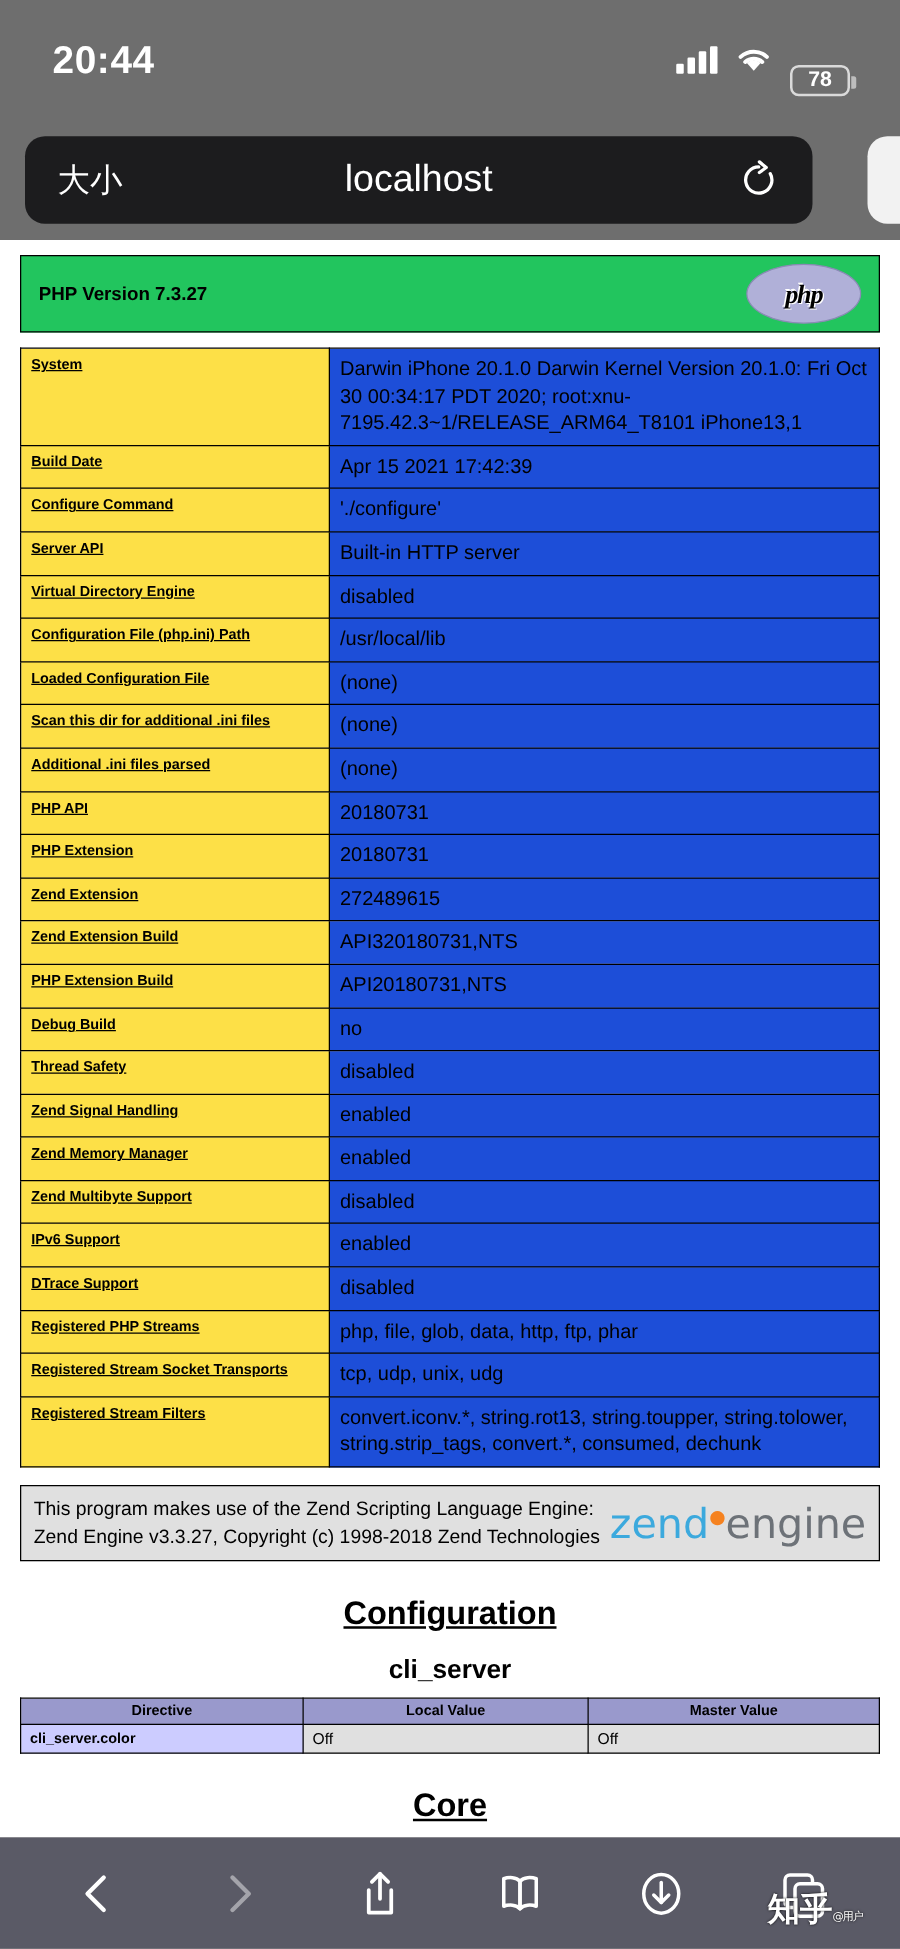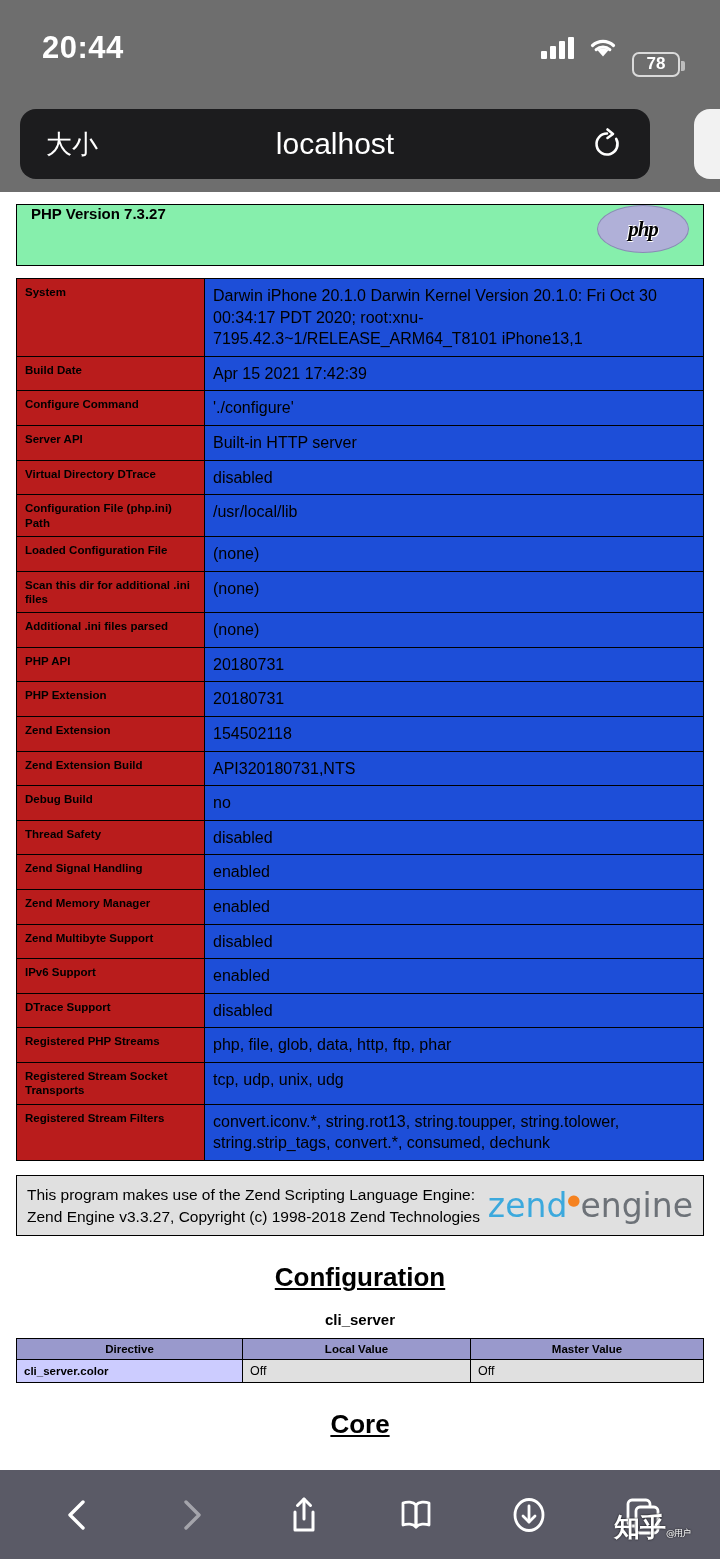--- a/index.html
+++ b/index.html
@@ -72,59 +72,59 @@
   .page {
     position:absolute; top:192px; left:0; right:0; bottom:89px;
     background:#fff; overflow:hidden;
   }
   .content { padding:12px 16px 0 16px; }
 
   table { border-collapse:collapse; width:100%; }
   td, th { border:1px solid #000; }
 
   .phphead {
-    width:100%; background:#86efac; border:1px solid #000;
-    height:62px; display:flex; 
+    width:100%; background:#22c55e; border:1px solid #000;
+    height:62px; display:flex; align-items:center;
     padding:0 14px; justify-content:space-between;
   }
   .phphead h1 { font-size:15px; color:#000; font-weight:bold; }
   .php-logo {
     width:92px; height:48px; border-radius:50%;
     background:#b0b0d8; border:1px solid #8a8ab5;
     display:flex; align-items:center; justify-content:center;
     font-family:"Liberation Serif", serif;
     font-style:italic; font-weight:bold; font-size:21px; color:#000;
     letter-spacing:-1px; text-shadow:1px 1px 0 #fff,-1px -1px 0 #fff;
   }
 
   .infotable { margin-top:12px; }
   .infotable td { padding:6px 8px; font-size:13.5px; vertical-align:top; }
   .infotable td.e {
-    background:#b91c1c; width:188px; font-weight:bold;
-    font-size:11.5px; color:#000; line-height:1.25;
+    background:#fde047; width:247px; font-weight:bold;
+    font-size:11.5px; color:#000; line-height:1.25;text-decoration:underline;
   }
   .infotable td.v { background:#1d4ed8; font-size:16px; line-height:1.35; }
 
   .credits {
     margin-top:14px; border:1px solid #000; background:#e0e0e0;
     display:flex; align-items:center; justify-content:space-between;
     padding:8px 10px;
   }
   .credits-text { font-size:15.5px; line-height:1.4; color:#000; }
   .zend-logo { font-size:33px; font-family:"DejaVu Sans", sans-serif; white-space:nowrap; }
   .zend-logo .z { color:#3ca9dd; }
   .zend-logo .dot { color:#f58220; font-size:15px; vertical-align:super; }
   .zend-logo .e { color:#6d7278; }
 
   h2.section {
     text-align:center; font-size:26px; font-weight:bold;
     margin:26px 0 0 0; color:#000;text-decoration:underline;
   }
   h3.sub {
-    text-align:center; font-size:15px; font-weight:bold;
+    text-align:center; font-size:21px; font-weight:bold;
     margin:18px 0 10px 0; color:#000;
   }
 
   .dtable td, .dtable th { padding:4px 7px; }
   .dtable th {
     background:#9999cc; font-size:11.5px; font-weight:bold; text-align:center;
   }
   .dtable td.e { background:#ccccff; font-weight:bold; font-size:11.5px; width:226px; }
   .dtable td.v { background:#e0e0e0; font-size:12.5px; width:228px; }
   .dtable td.v.last { width:auto; }
@@ -205,21 +205,21 @@
           </tr>
           <tr>
             <td class="e">Configure Command</td>
             <td class="v">'./configure'</td>
           </tr>
           <tr>
             <td class="e">Server API</td>
             <td class="v">Built-in HTTP server</td>
           </tr>
           <tr>
-            <td class="e">Virtual Directory DTrace</td>
+            <td class="e">Virtual Directory Engine</td>
             <td class="v">disabled</td>
           </tr>
           <tr>
             <td class="e">Configuration File (php.ini) Path</td>
             <td class="v">/usr/local/lib</td>
           </tr>
           <tr>
             <td class="e">Loaded Configuration File</td>
             <td class="v">(none)</td>
           </tr>
@@ -234,25 +234,29 @@
           <tr>
             <td class="e">PHP API</td>
             <td class="v">20180731</td>
           </tr>
           <tr>
             <td class="e">PHP Extension</td>
             <td class="v">20180731</td>
           </tr>
           <tr>
             <td class="e">Zend Extension</td>
-            <td class="v">154502118</td>
+            <td class="v">272489615</td>
           </tr>
           <tr>
             <td class="e">Zend Extension Build</td>
             <td class="v">API320180731,NTS</td>
+          </tr>
+          <tr>
+            <td class="e">PHP Extension Build</td>
+            <td class="v">API20180731,NTS</td>
           </tr>
           <tr>
             <td class="e">Debug Build</td>
             <td class="v">no</td>
           </tr>
           <tr>
             <td class="e">Thread Safety</td>
             <td class="v">disabled</td>
           </tr>
           <tr>

